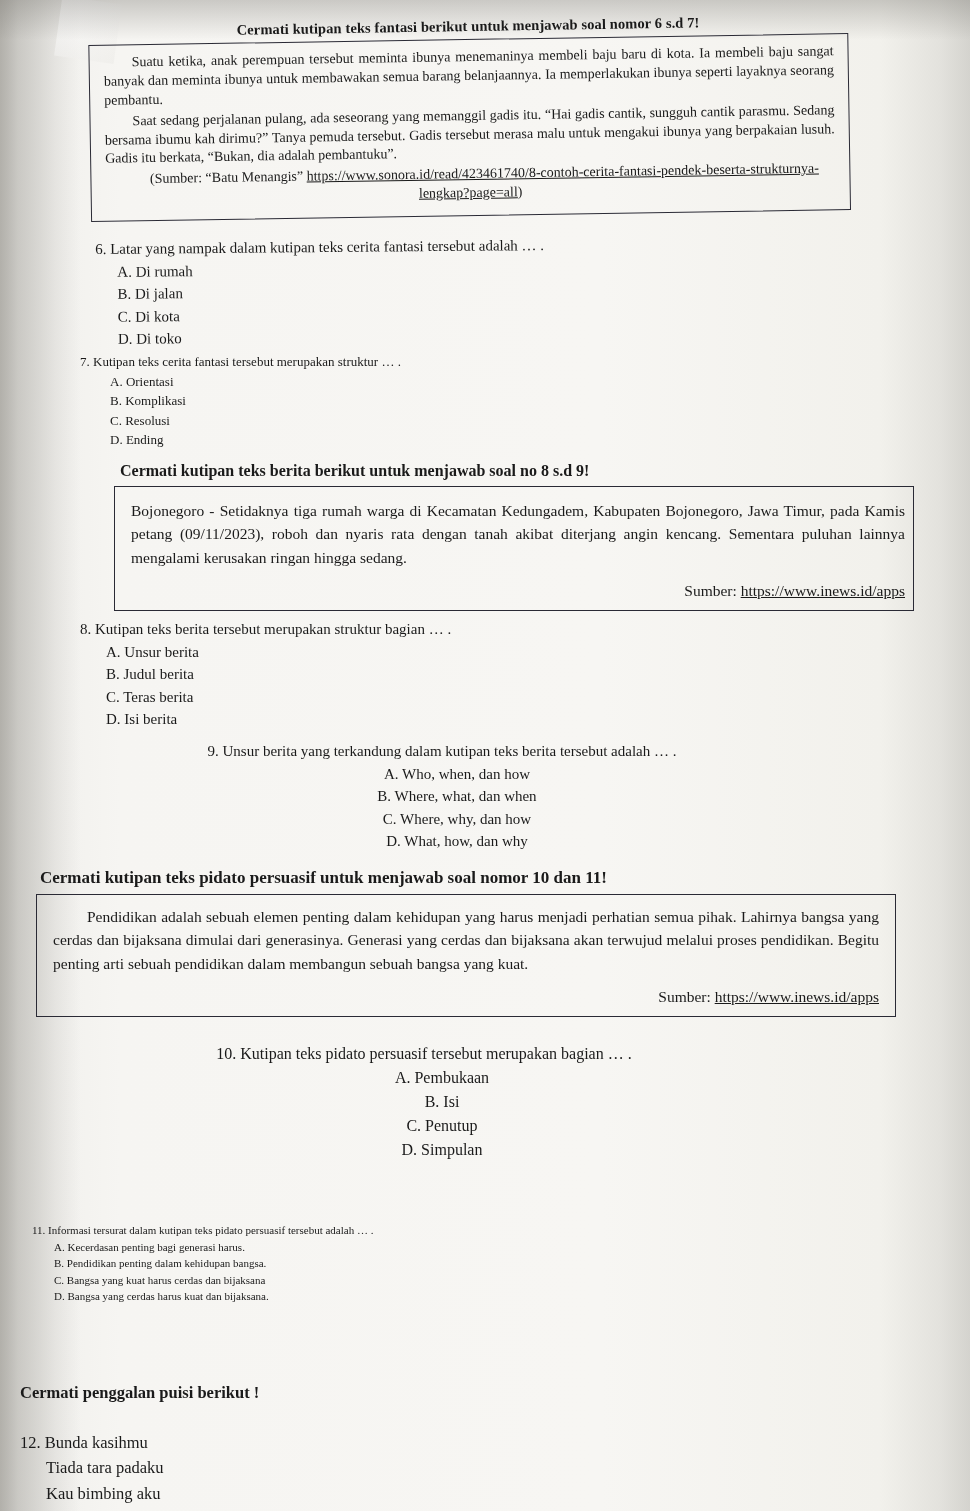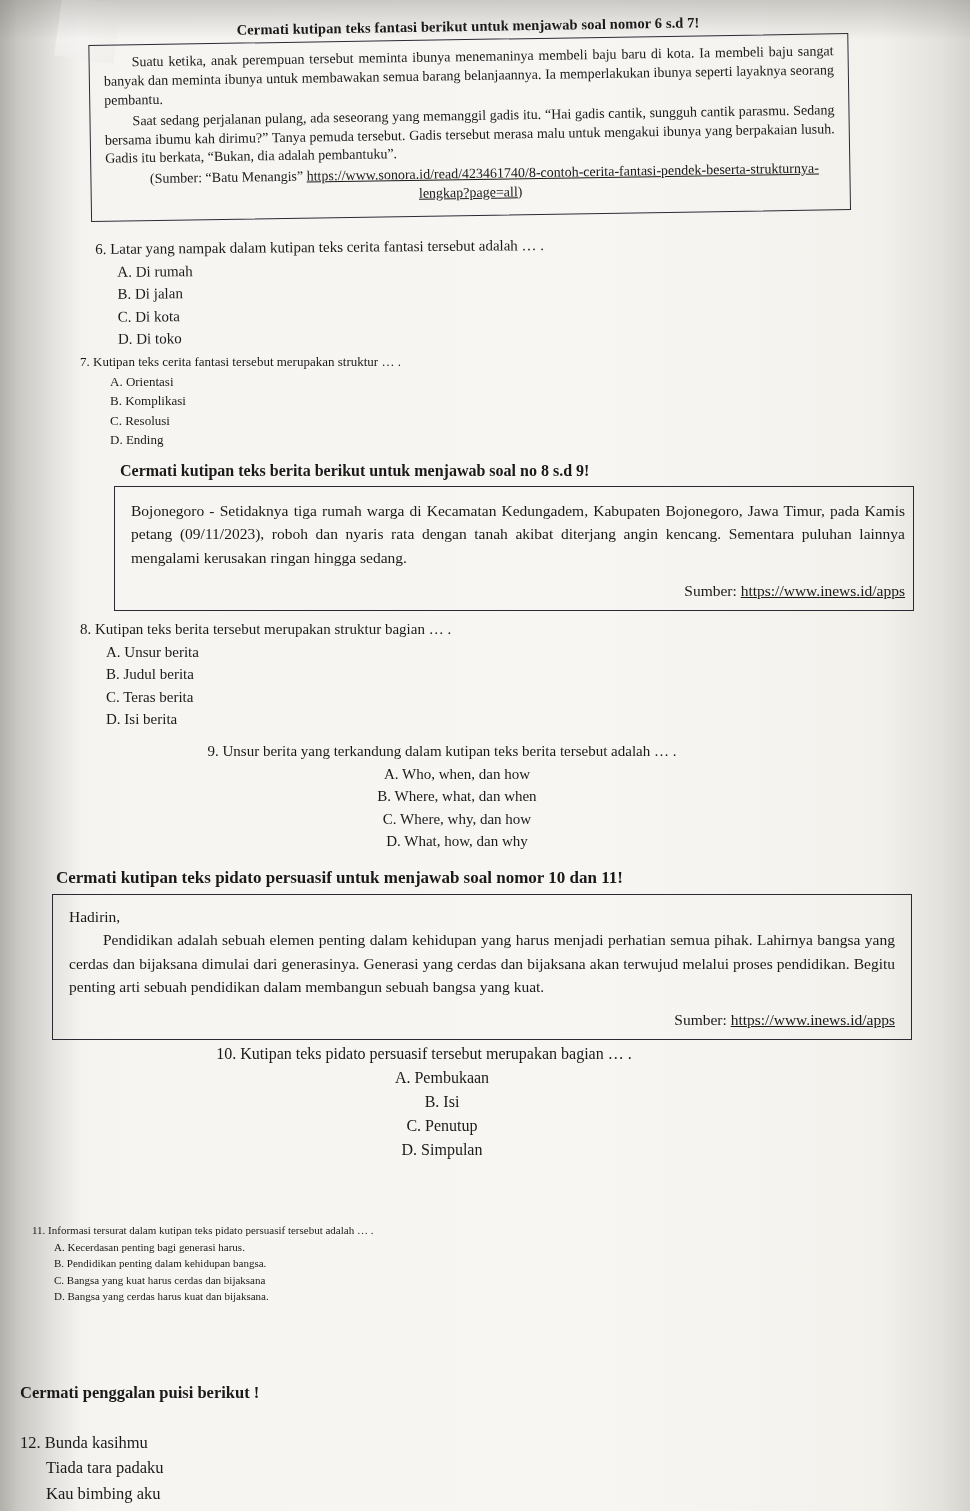--- a/index.html
+++ b/index.html
@@ -78,21 +78,21 @@
   .blk2wrap .box{font-size:15.5px;line-height:1.5;text-align:justify;padding:12px 8px 8px 16px;}
   .blk2wrap .srcline{text-align:right;margin-top:10px;}
 
   .q8{left:80px;top:618px;width:700px;}
   .q8 .opt{padding-left:26px;}
 
   .q9{left:62px;top:740px;width:760px;text-align:center;}
   .q9 .stem{padding-left:0;}
   .q9 .opt{padding-left:30px;}
 
-  .blk3wrap{position:absolute;left:52px;top:868px;width:860px;}
+  .blk3wrap{position:absolute;left:36px;top:868px;width:860px;}
   .blk3wrap .hdr{font-weight:bold;font-size:17px;margin:0 0 6px 4px;}
   .blk3wrap .box{font-size:15.5px;line-height:1.5;text-align:justify;padding:10px 16px 8px 16px;}
   .blk3wrap .indent{text-indent:34px;}
   .blk3wrap .srcline{text-align:right;margin-top:10px;}
 
   .q10{left:44px;top:1042px;width:760px;font-size:16px;text-align:center;}
   .q10 .opt{padding-left:36px;}
 
   .q11{left:32px;top:1222px;width:800px;font-size:11px;}
   .q11 .opt{padding-left:22px;}
@@ -157,21 +157,20 @@
     <div class="stem">9.  Unsur berita yang terkandung dalam kutipan teks berita tersebut adalah … .</div>
     <div class="opt">A. Who, when, dan how</div>
     <div class="opt">B. Where, what, dan when</div>
     <div class="opt">C. Where, why, dan how</div>
     <div class="opt">D. What, how, dan why</div>
   </div>
 
   <div class="blk3wrap">
     <div class="hdr">Cermati kutipan teks pidato persuasif untuk menjawab soal nomor 10 dan 11!</div>
     <div class="box">
-      <div>Hadirin,</div>
       <div class="indent">Pendidikan adalah sebuah elemen penting dalam kehidupan yang harus menjadi perhatian semua pihak. Lahirnya bangsa yang cerdas dan bijaksana dimulai dari generasinya. Generasi yang cerdas dan bijaksana akan terwujud melalui proses pendidikan. Begitu penting arti sebuah pendidikan dalam membangun sebuah bangsa yang kuat.</div>
       <div class="srcline"><span>Sumber: </span><span class="link">https://www.inews.id/apps</span></div>
     </div>
   </div>
 
   <div class="q q10">
     <div class="stem">10. Kutipan teks pidato persuasif tersebut merupakan bagian … .</div>
     <div class="opt">A.   Pembukaan</div>
     <div class="opt">B.   Isi</div>
     <div class="opt">C.   Penutup</div>

